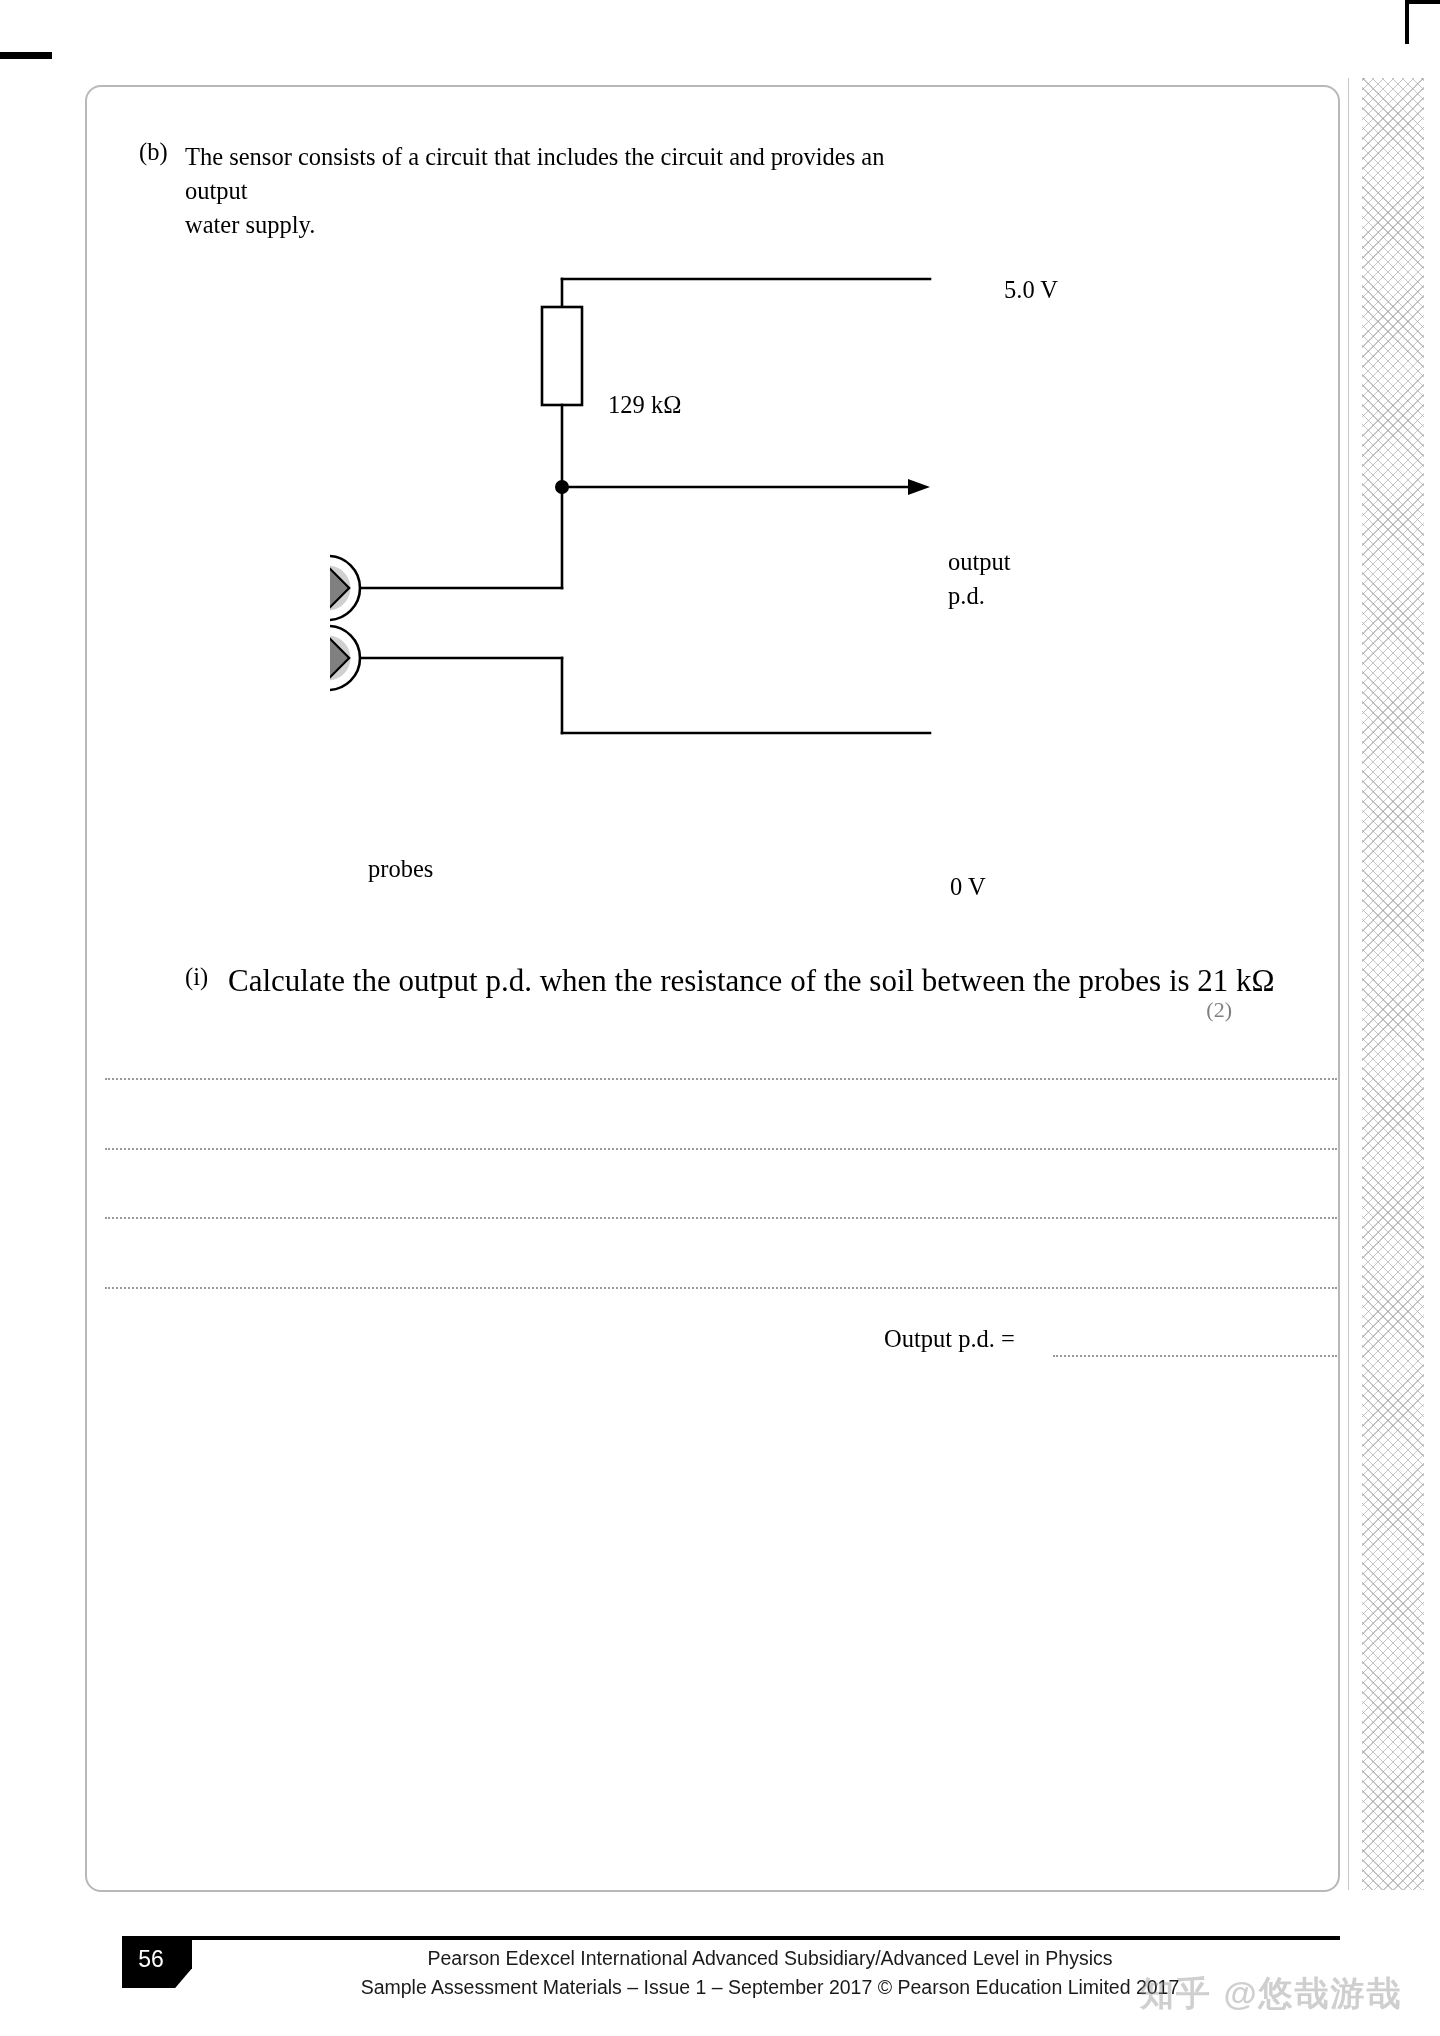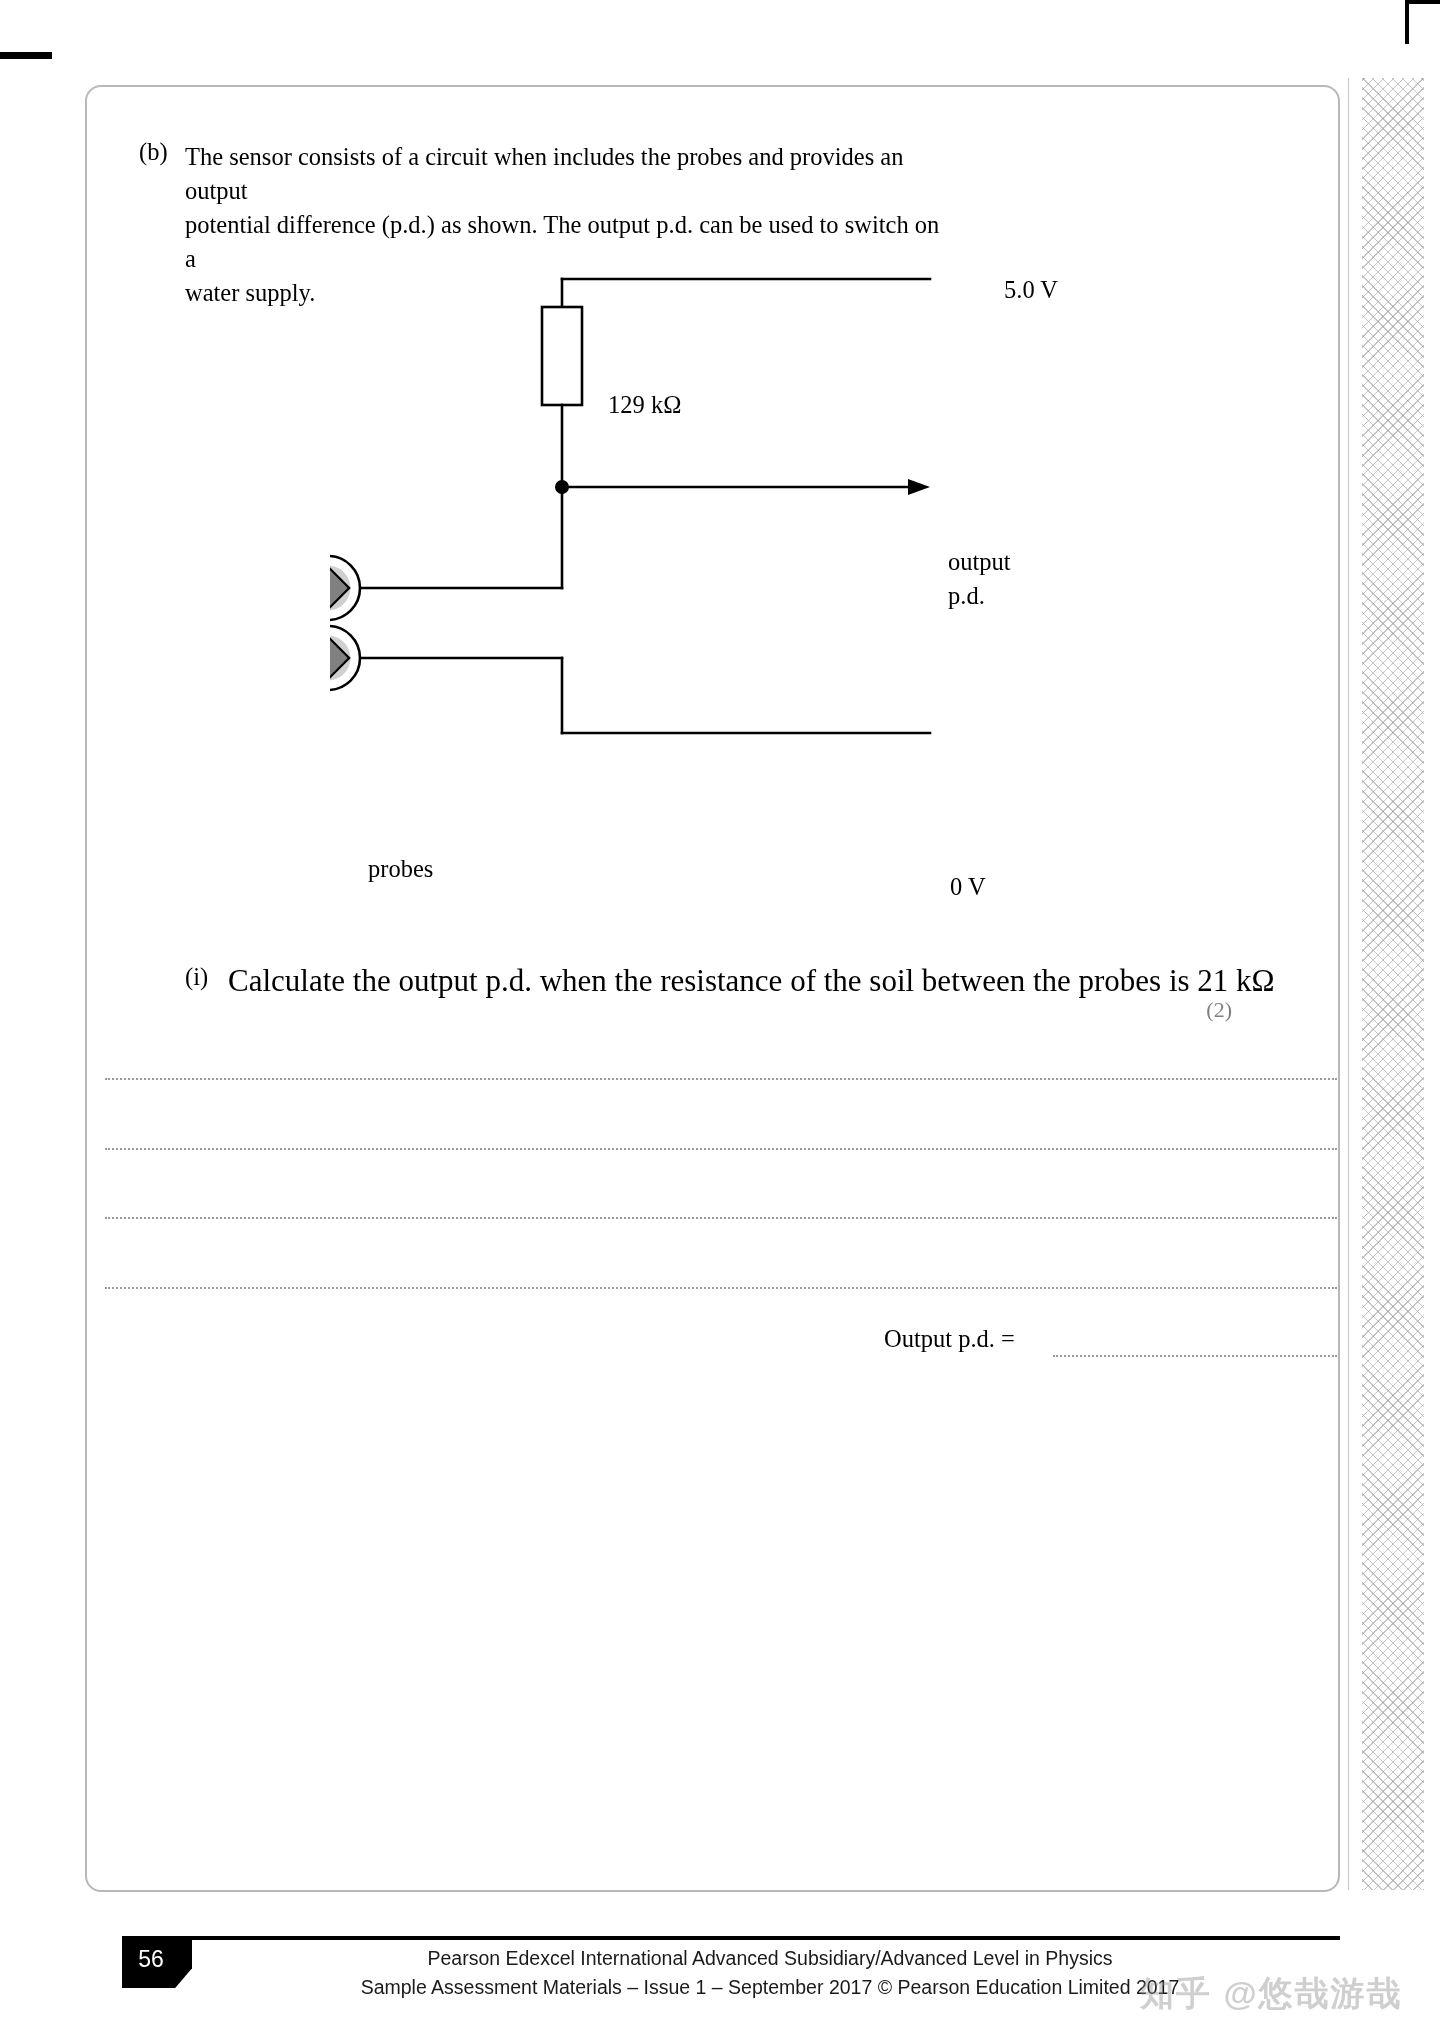--- a/index.html
+++ b/index.html
@@ -203,22 +203,21 @@
 
 <div class="side-band-rule"></div>
 <div class="side-band">
   
   
   
 </div>
 
 <div class="q-b-label">(b)</div>
 <div class="q-b-body">
-  <p>The sensor consists of a circuit when includes the probes and provides an output</p>
-  <p>potential difference (p.d.) as shown.  The output p.d. can be used to switch on a</p>
+  <p>The sensor consists of a circuit that includes the circuit and provides an output</p>
   <p>water supply.</p>
 </div>
 
 <div class="circuit">
   <svg width="720" height="650" viewBox="0 0 720 650" xmlns="http://www.w3.org/2000/svg">
     <g fill="none" stroke="#000000" stroke-width="2.6" stroke-linecap="square">
 
       <path d="M 232 24 L 600 24"></path>
 
       <path d="M 232 24 L 232 52"></path>

